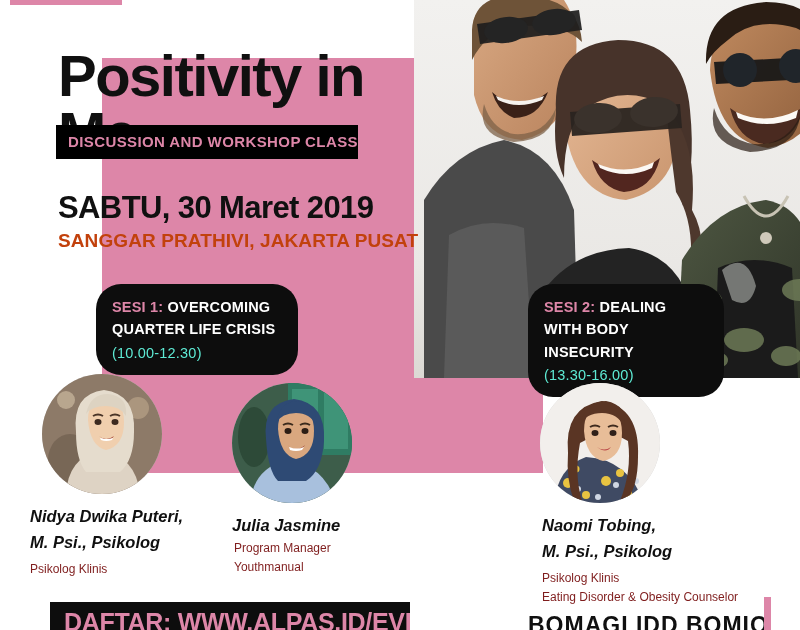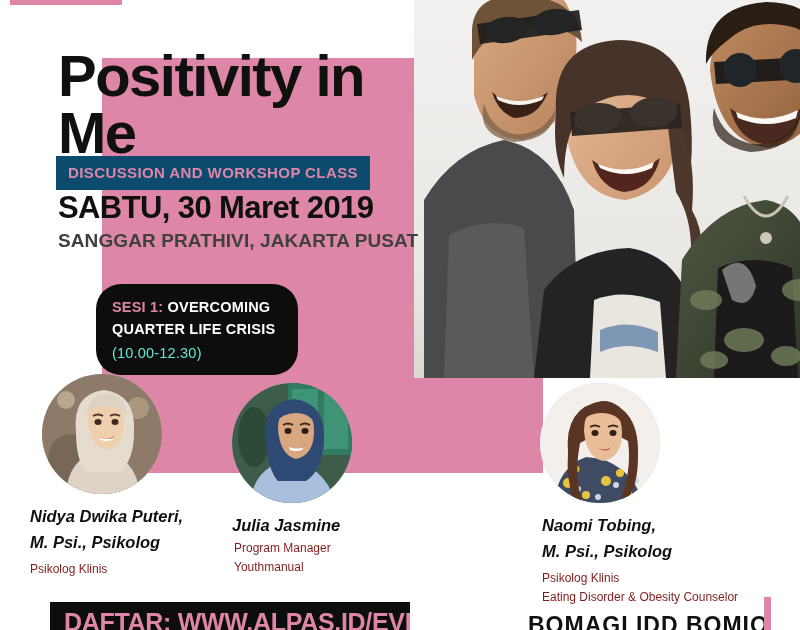--- a/index.html
+++ b/index.html
@@ -46,41 +46,41 @@
   
   .headline {
     position:absolute; left:58px; top:14px;
     width:340px;
     font-size:58px; line-height:0.98;
     font-weight:bold; letter-spacing:-1.5px;
     color:#101010;
     margin-top:34px;
   }
   .tag-strip {
-    position:absolute; left:56px; top:156px;
-    background:#0c4a6e;
-    padding:8px 12px 9px 12px;
+    position:absolute; left:56px; top:125px;
+    background:#000000;
+    padding:8px 0 9px 12px;
   }
   .tag-strip-text {
     font-size:15px; font-weight:bold;
     letter-spacing:0.4px;
     color:#dd86a8;
     white-space:nowrap;
   }
   .date-line {
     position:absolute; left:58px; top:190px;
     font-size:31px; font-weight:bold;
     letter-spacing:-0.6px;
     color:#101010; white-space:nowrap;
   }
   .venue-line {
     position:absolute; left:58px; top:230px;
     font-size:19px; font-weight:bold;
     letter-spacing:0.1px;
-    color:#404040; white-space:nowrap;
+    color:#c2410c; white-space:nowrap;
   }
 
   
   .session-card {
     position:absolute;
     background:#0d0d0d;
     padding:12px 16px 14px 16px;
     border-radius:25px;
   }
   .session-card.s1 { left:96px; top:284px; width:202px; }
@@ -251,20 +251,27 @@
   <div class="venue-line">SANGGAR PRATHIVI, JAKARTA PUSAT</div>
 
   <div class="session-card s1">
     <div class="session-heading">
       <span class="session-label">SESI 1:</span>
       <span>OVERCOMING QUARTER LIFE CRISIS</span>
     </div>
     <div class="session-time">(10.00-12.30)</div>
   </div>
 
+  <div class="session-card s2">
+    <div class="session-heading">
+      <span class="session-label">SESI 2:</span>
+      <span>DEALING WITH BODY INSECURITY</span>
+    </div>
+    <div class="session-time">(13.30-16.00)</div>
+  </div>
 
   <div class="speaker sp1">
     <div class="avatar">
       <svg width="120" height="120" viewBox="0 0 120 120" aria-hidden="true">
         <rect width="120" height="120" fill="#8d7a68"></rect>
         <circle cx="24" cy="26" r="9" fill="#d6c3a8" opacity="0.6"></circle>
         <circle cx="96" cy="34" r="11" fill="#c9b193" opacity="0.5"></circle>
         <ellipse cx="28" cy="86" rx="22" ry="26" fill="#6b5a4b" opacity="0.6"></ellipse>
         <path d="M24 120 Q26 84 58 76 Q94 82 98 120 Z" fill="#ded3c4"></path>
         <path d="M34 58 Q30 20 62 16 Q94 20 92 58 Q92 86 78 98 L44 98 Q34 86 34 58 Z" fill="#e5dccd"></path>

